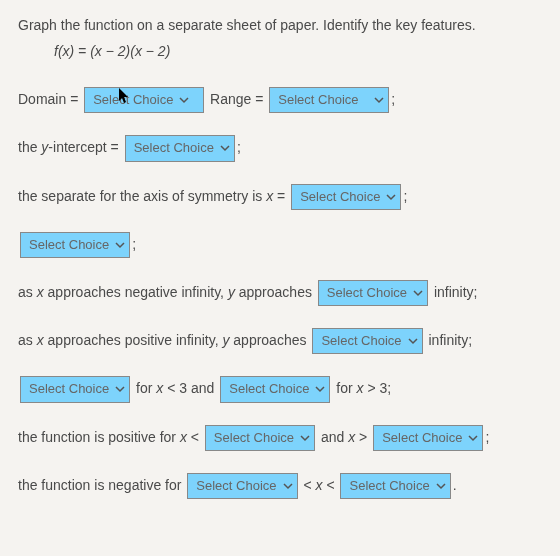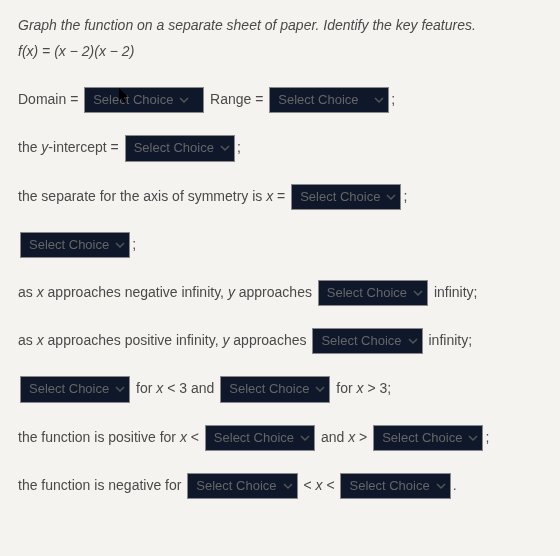--- a/index.html
+++ b/index.html
@@ -9,37 +9,36 @@
     height: 556px;
     box-sizing: border-box;
     font-family: Arial, Helvetica, sans-serif;
     font-size: 14px;
     color: #4a4a4a;
     background: #f5f3f0;
     line-height: 1.4;
   }
   .instruction {
     margin-bottom: 6px;
-    font-style: italic;
   }
   .equation {
     font-style: italic;
     margin-bottom: 26px;
   }
-  .equation .fx { font-style: italic; }
+  .equation .fx { font-style: italic; margin-left: 36px; }
   .row {
     margin-bottom: 22px;
     display: block;
   }
   .italic { font-style: italic; }
   .select-box {
     display: inline-flex;
     align-items: center;
     border: 1px solid #888;
-    background: #0f172a;
+    background: #7dd3fc;
     padding: 3px 4px 3px 8px;
     box-sizing: border-box;
     color: #666;
     vertical-align: middle;
     font-size: 13px;
     cursor: pointer;
     margin: 0 2px;
   }
   .select-box.wide { min-width: 120px; }
   .select-box .label {

